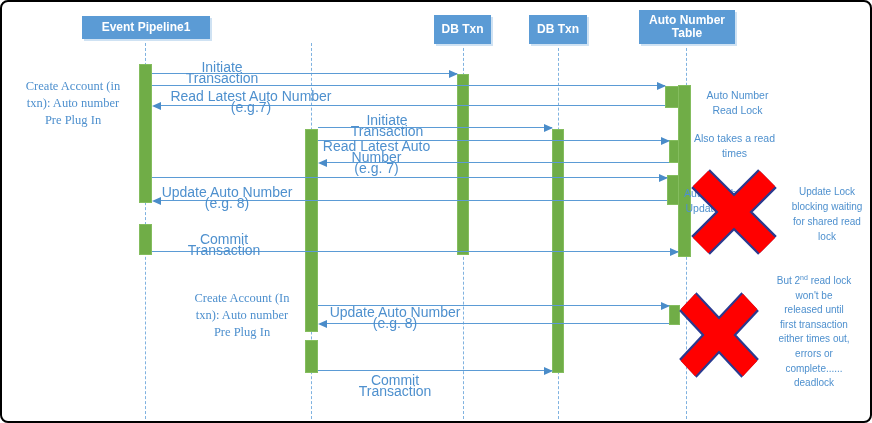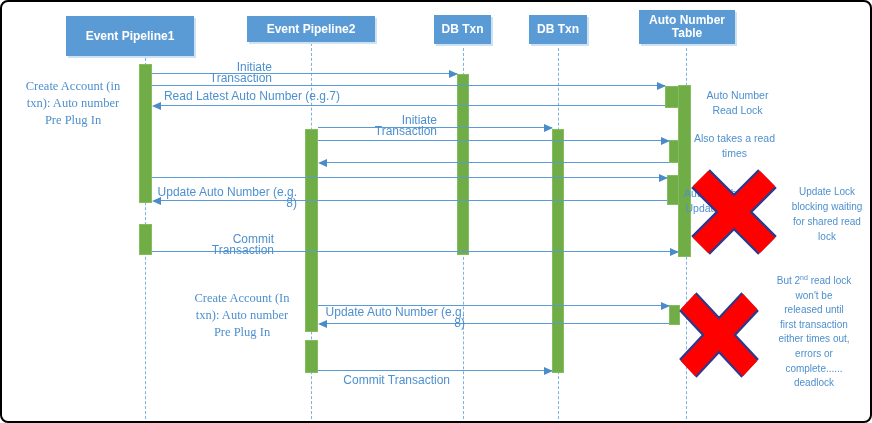--- a/index.html
+++ b/index.html
@@ -61,23 +61,23 @@
   .head-l {
     position: absolute;
     width: 0; height: 0;
     border-top: 4px solid transparent;
     border-bottom: 4px solid transparent;
     border-right: 9px solid #4a8cc9;
   }
   .mlabel {
     position: absolute;
     color: #4e90ce;
-    font-size: 12px;
+    font-size: 14px;
     line-height: 11px;
-    text-align: right;
+    text-align: center;
     white-space: pre-line;
   }
   
   .steplabel {
     position: absolute;
     color: #4e90ce;
     font-size: 12.5px;
     line-height: 17px;
     text-align: center;
     white-space: pre-line;
@@ -100,22 +100,21 @@
 <body>
 
 <div class="canvas">
 
   <div class="lifeline" style="left:143px;"></div>
   <div class="lifeline" style="left:309px;"></div>
   <div class="lifeline" style="left:461px;"></div>
   <div class="lifeline" style="left:556px;"></div>
   <div class="lifeline" style="left:684px;"></div>
 
-  <div class="actor" style="left:64px;top:14px;width:128px;height:40px;"><span>Event Pipeline1</span></div>
-  <div class="actor" style="left:245px;top:14px;width:128px;height:26px;"><span>Event Pipeline2</span></div>
+  <div class="actor" style="left:80px;top:14px;width:128px;height:23px;"><span>Event Pipeline1</span></div>
   <div class="actor" style="left:432px;top:13px;width:57px;height:29px;"><span>DB Txn</span></div>
   <div class="actor" style="left:527px;top:13px;width:58px;height:29px;"><span>DB Txn</span></div>
   <div class="actor" style="left:637px;top:8px;width:96px;height:34px;"><span>Auto Number
 Table</span></div>
 
   <div class="bar" style="left:137px;top:62px;width:13px;height:139px;"></div>
   <div class="bar" style="left:137px;top:222px;width:13px;height:31px;"></div>
   <div class="bar" style="left:303px;top:127px;width:13px;height:203px;"></div>
   <div class="bar" style="left:303px;top:338px;width:13px;height:33px;"></div>
   <div class="bar" style="left:455px;top:72px;width:12px;height:181px;"></div>
@@ -139,20 +138,22 @@
 
   <div class="mline" style="left:316px;top:125px;width:234px;"></div>
   <div class="head-r" style="left:542px;top:122px;"></div>
   <div class="mlabel" style="left:335px;top:113px;width:100px;">Initiate Transaction</div>
 
   <div class="mline" style="left:316px;top:138px;width:351px;"></div>
   <div class="head-r" style="left:659px;top:135px;"></div>
 
   <div class="mline" style="left:318px;top:160px;width:349px;"></div>
   <div class="head-l" style="left:316px;top:157px;"></div>
+  <div class="mlabel" style="left:302px;top:139px;width:145px;">Read Latest Auto Number
+(e.g. 7)</div>
 
   <div class="mline" style="left:150px;top:175px;width:515px;"></div>
   <div class="head-r" style="left:657px;top:172px;"></div>
 
   <div class="mline" style="left:152px;top:198px;width:513px;"></div>
   <div class="head-l" style="left:150px;top:195px;"></div>
   <div class="mlabel" style="left:155px;top:185px;width:140px;">Update Auto Number (e.g. 8)</div>
 
   <div class="mline" style="left:150px;top:249px;width:526px;"></div>
   <div class="head-r" style="left:668px;top:246px;"></div>

